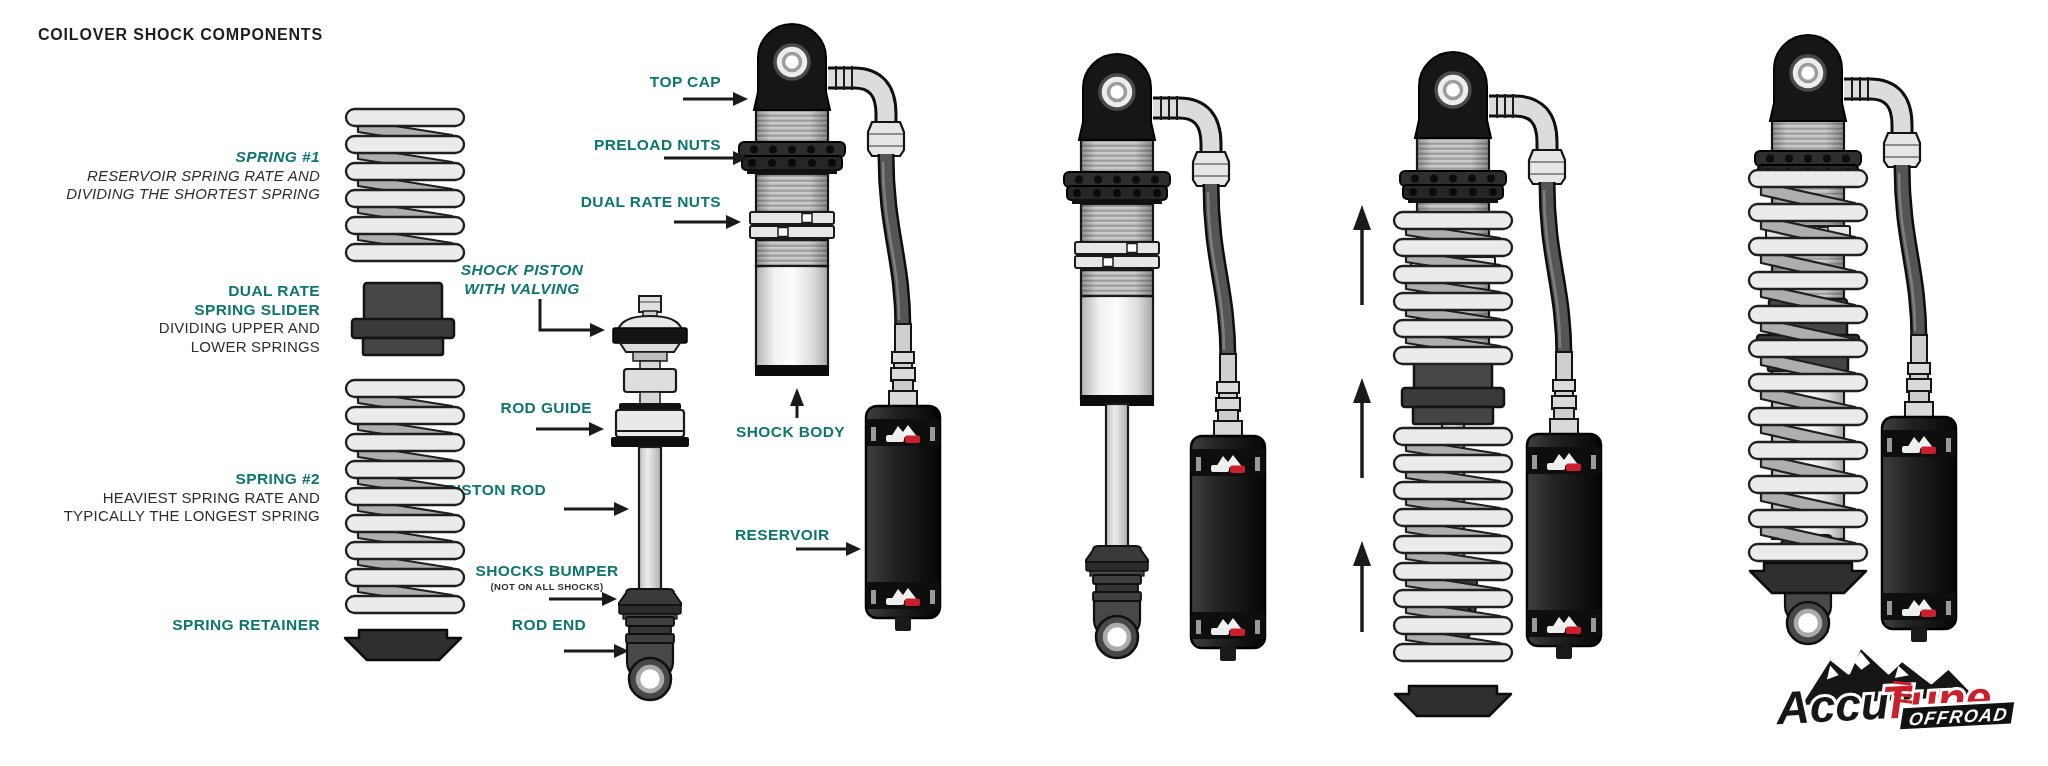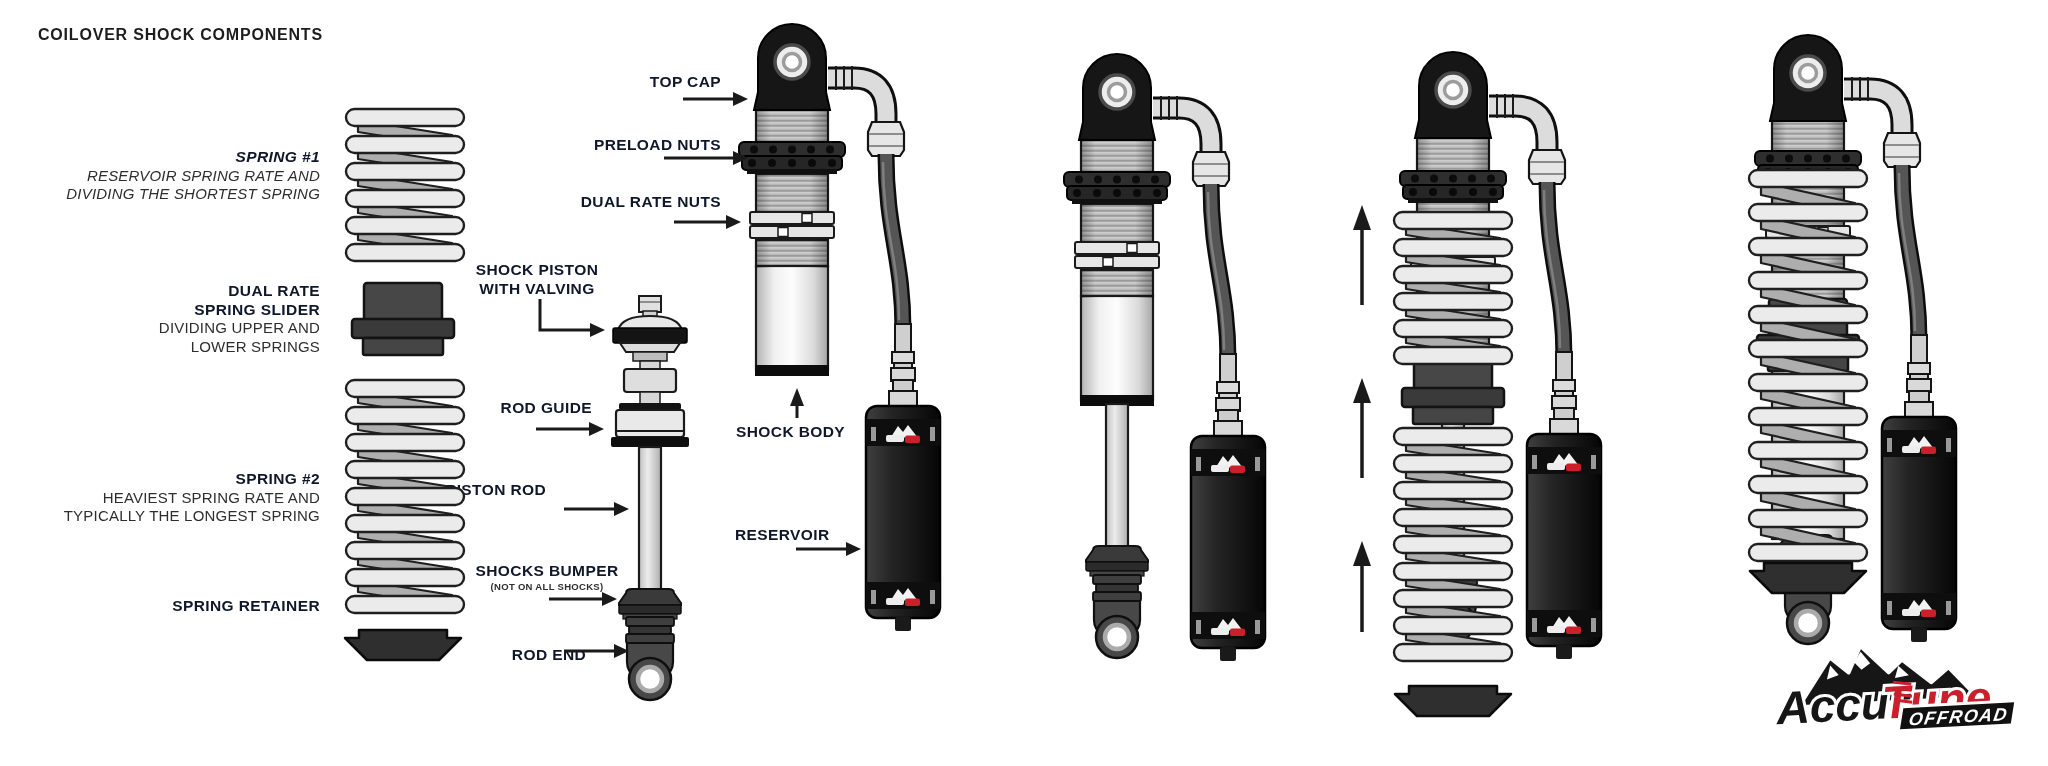--- a/index.html
+++ b/index.html
@@ -8,21 +8,21 @@
     position:relative; width:2048px; height:766px; background:#ffffff;
     font-family:"Liberation Sans", sans-serif; overflow:hidden;
   }
   .title {
     position:absolute; left:38px; top:26px;
     font-weight:700; font-size:16px; letter-spacing:.8px; color:#1d1d1d;text-align:center;
   }
   .lbl { position:absolute; }
   .ra { text-align:right; }
   .ce { text-align:center; }
-  .t { font-weight:700; font-size:15.5px; line-height:18.5px; letter-spacing:.4px; color:#0f172a; }
+  .t { font-weight:700; font-size:15.5px; line-height:18.5px; letter-spacing:.4px; color:#0f766e; }
   .d { font-weight:400; font-size:15px;  line-height:18.5px; letter-spacing:.2px; color:#2e2e2e; }
   .note { font-weight:700; font-size:9.5px; line-height:12px; letter-spacing:.3px; color:#2e2e2e; }
   .art, .logo-wrap { position:absolute; left:0; top:0; }
   .logo-wrap { left:1770px; top:638px; width:252px; height:120px; }
 </style>
 </head>
 <body>
 
 <div class="canvas">
 
@@ -40,51 +40,51 @@
     <div class="d">DIVIDING UPPER AND</div>
     <div class="d">LOWER SPRINGS</div>
   </div>
 
   <div class="lbl ra" style="left:0; top:470px; width:320px;">
     <div class="t">SPRING #2</div>
     <div class="d">HEAVIEST SPRING RATE AND</div>
     <div class="d">TYPICALLY THE LONGEST SPRING</div>
   </div>
 
-  <div class="lbl ra" style="left:0; top:597px; width:320px;">
+  <div class="lbl ra" style="left:0; top:616px; width:320px;">
     <div class="t">SPRING RETAINER</div>
   </div>
 
   <div class="lbl ra" style="left:400px; top:73px;  width:321px;">
     <div class="t">TOP CAP</div>
     </div>
   <div class="lbl ra" style="left:400px; top:136px; width:321px;">
     <div class="t">PRELOAD NUTS</div>
     </div>
   <div class="lbl ra" style="left:400px; top:193px; width:321px;">
     <div class="t">DUAL RATE NUTS</div>
     </div>
-  <div class="lbl ce" style="left:446px; top:261px; width:182px;">
+  <div class="lbl ce" style="left:431px; top:261px; width:182px;font-style:italic;">
     <div class="t">SHOCK PISTON</div>
     <div class="t">WITH VALVING</div>
     </div>
   <div class="lbl ra" style="left:400px; top:399px; width:192px;">
     <div class="t">ROD GUIDE</div>
     </div>
   <div class="lbl ra" style="left:400px; top:481px; width:192px;text-align:center;">
     <div class="t">PISTON ROD</div>
     </div>
   <div class="lbl" style="left:736px; top:423px;">
     <div class="t">SHOCK BODY</div>
     </div>
   <div class="lbl ce" style="left:447px; top:562px; width:200px;">
     <div class="t">SHOCKS BUMPER</div>
     <div class="note">(NOT ON ALL SHOCKS)</div>
     </div>
-  <div class="lbl ce" style="left:449px; top:646px; width:200px;">
+  <div class="lbl ce" style="left:449px; top:616px; width:200px;">
     <div class="t">ROD END</div>
     </div>
   <div class="lbl" style="left:735px; top:526px;">
     <div class="t">RESERVOIR</div>
     </div>
 
   <svg class="art" width="2048" height="766" viewBox="0 0 2048 766">
     <defs>
       <pattern id="thr" width="72" height="5" patternUnits="userSpaceOnUse">
         <rect width="72" height="5" fill="#b9b9b9"></rect>

